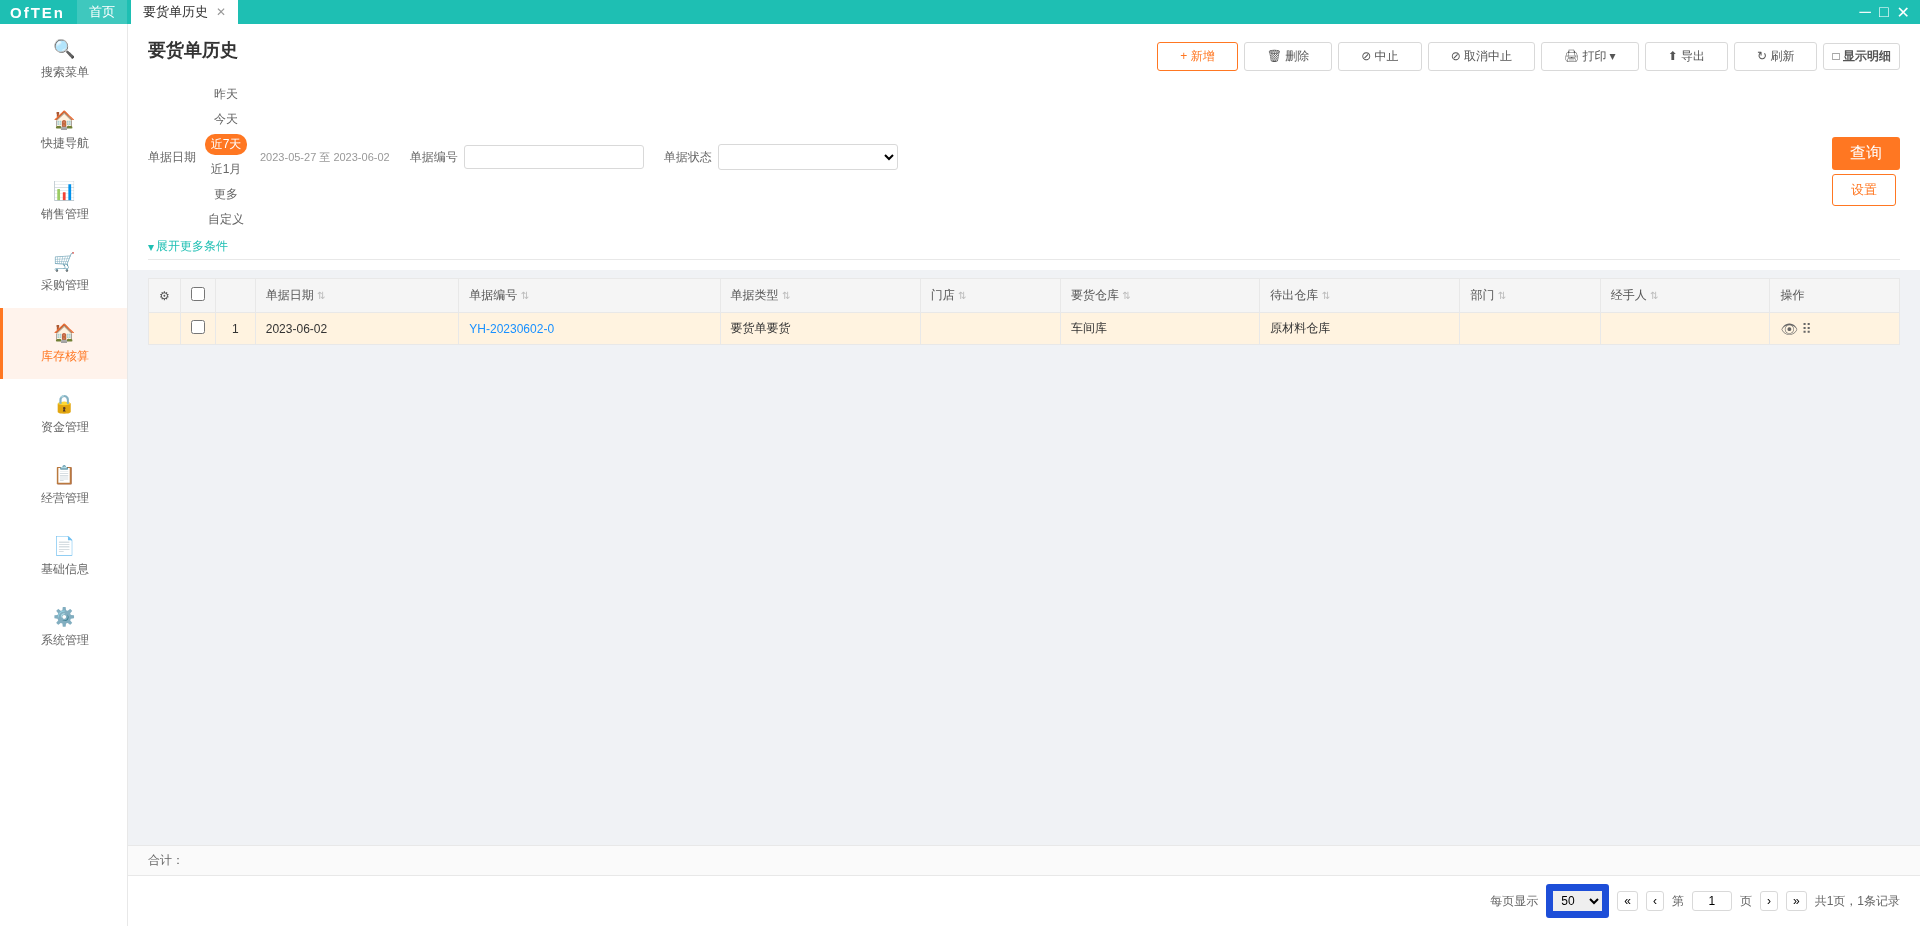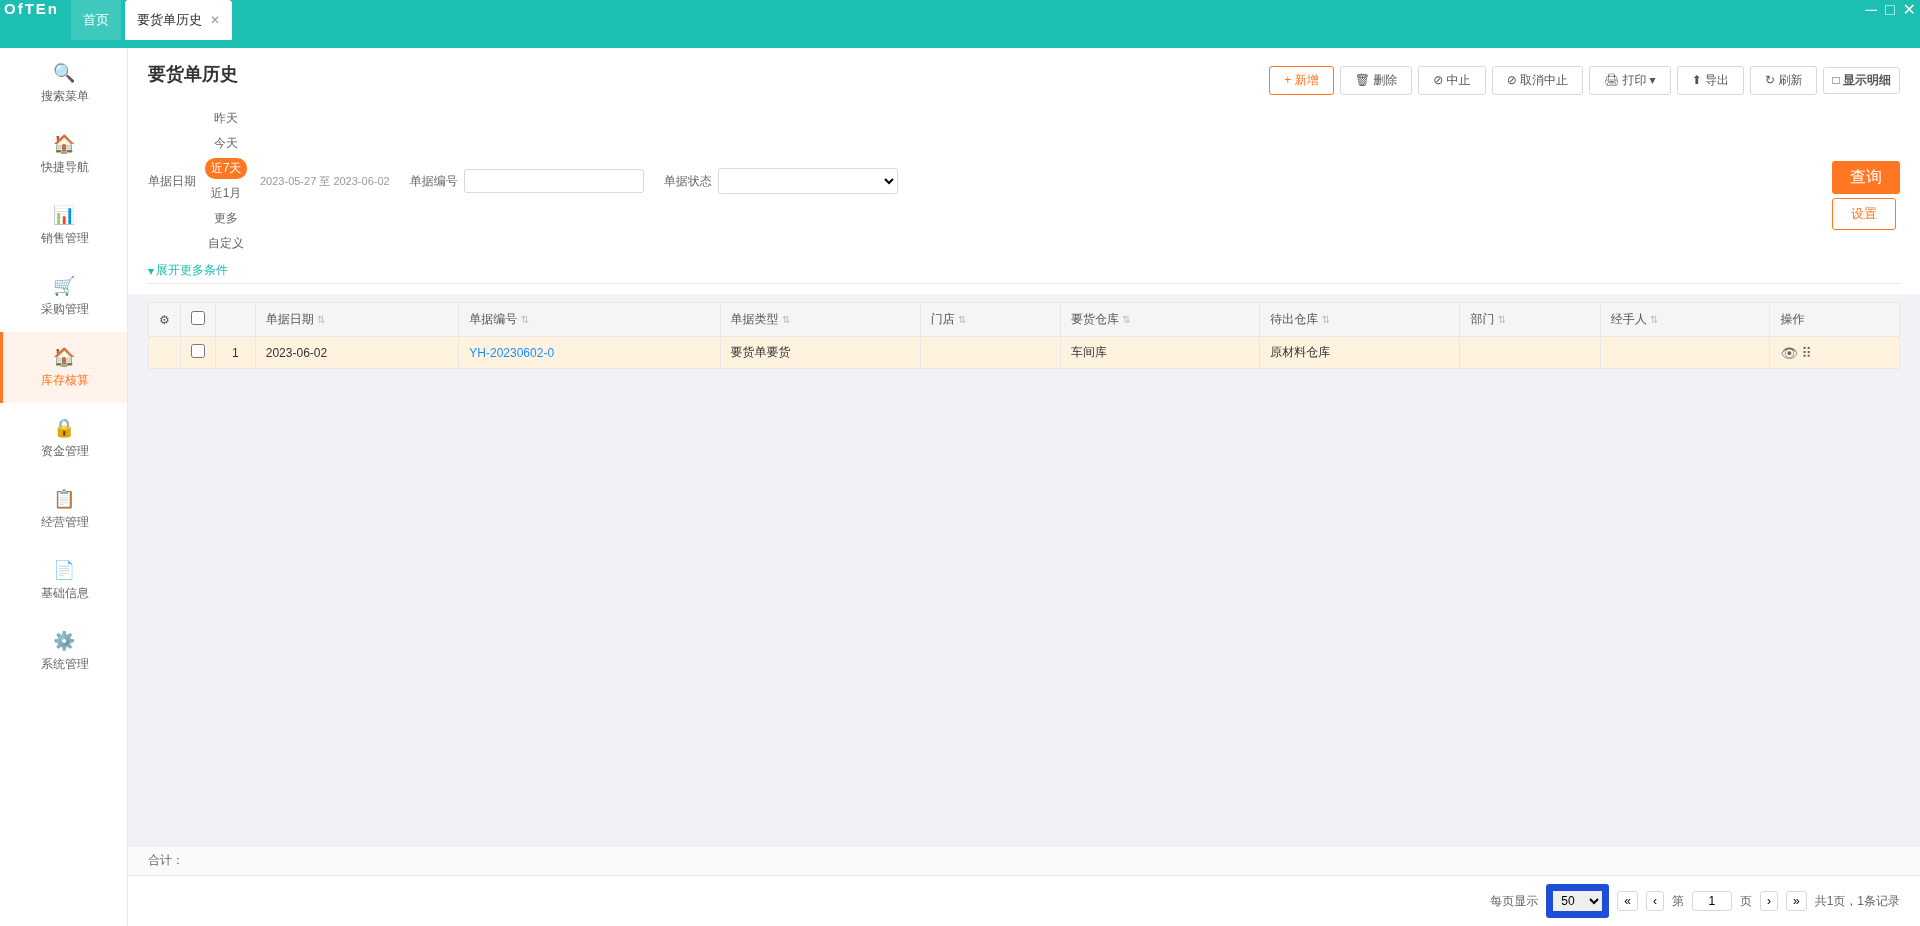--- a/index.html
+++ b/index.html
@@ -1,39 +1,39 @@
 <!DOCTYPE html>
 <html><head>
   <meta charset="utf-8">
   <style>
     * { box-sizing: border-box; margin: 0; padding: 0; }
     body { font-family: "Microsoft YaHei", "PingFang SC", sans-serif; font-size: 13px; background: #f0f2f5; overflow: hidden; }
 
     
     .app-container { display: flex; flex-direction: column; height: 926px; width: 1920px; }
-    .top-bar { height: 48px; background: #1ebfb3; display: flex; align-items: flex-start; padding: 0 4px; gap: 4px; flex-shrink: 0; }
+    .top-bar { height: 24px; background: #1ebfb3; display: flex; align-items: center; padding: 0 10px; gap: 4px; flex-shrink: 0; }
     .main-area { display: flex; flex: 1; overflow: hidden; }
     .sidebar { width: 128px; background: #fff; flex-shrink: 0; display: flex; flex-direction: column; border-right: 1px solid #e8e8e8; }
     .content { flex: 1; display: flex; flex-direction: column; background: #f0f2f5; overflow: hidden; }
 
     
     .tab-item { display: flex; align-items: center; gap: 4px; padding: 0 12px; height: 40px; color: #fff; font-size: 13px; cursor: pointer; background: transparent; border: none; }
     .tab-item.home { background: rgba(255,255,255,0.15); }
     .tab-item.active { background: #fff; color: #333; border-radius: 4px 4px 0 0; }
     .tab-close { margin-left: 4px; cursor: pointer; color: #999; font-size: 12px; }
     .top-bar-right { margin-left: auto; display: flex; align-items: center; gap: 8px; }
     .top-bar-right .icon-btn { color: #fff; font-size: 16px; cursor: pointer; background: none; border: none; }
     .logo-text { color: #fff; font-size: 15px; font-weight: bold; letter-spacing: 2px; margin-right: 8px; }
 
     
     .sidebar-item { display: flex; flex-direction: column; align-items: center; justify-content: center; padding: 14px 0; cursor: pointer; color: #666; font-size: 12px; gap: 4px; border-left: 3px solid transparent; }
     .sidebar-item.active { background: #fff3ec; color: #ff7722; border-left-color: #ff7722; }
     .sidebar-icon { font-size: 18px; }
     .page-title { font-size: 18px; font-weight: bold; color: #333; margin-bottom: 12px; }
-    .toolbar-btn { display: flex; align-items: center; gap: 3px; padding: 5px 14px; border: 1px solid #d9d9d9; border-radius: 3px; background: #fff; cursor: pointer; font-size: 12px; color: #555; }
+    .toolbar-btn { display: flex; align-items: center; gap: 3px; padding: 5px 22px; border: 1px solid #d9d9d9; border-radius: 3px; background: #fff; cursor: pointer; font-size: 12px; color: #555; }
     .btn-new { color: #ff7722; border-color: #ff7722; }
     .btn-delete { color: #555; }
     .btn-stop { color: #555; }
 
     
     .filter-area { background: #fff; padding: 12px 20px 8px; border-bottom: 1px solid #e8e8e8; }
     .filter-row { display: flex; align-items: center; gap: 20px; flex-wrap: wrap; margin-bottom: 8px; }
     .filter-item { display: flex; align-items: center; gap: 6px; }
     .filter-label { color: #666; font-size: 12px; white-space: nowrap; }
     .filter-date-options { display: flex; align-items: center; gap: 4px; flex-direction: column; }

